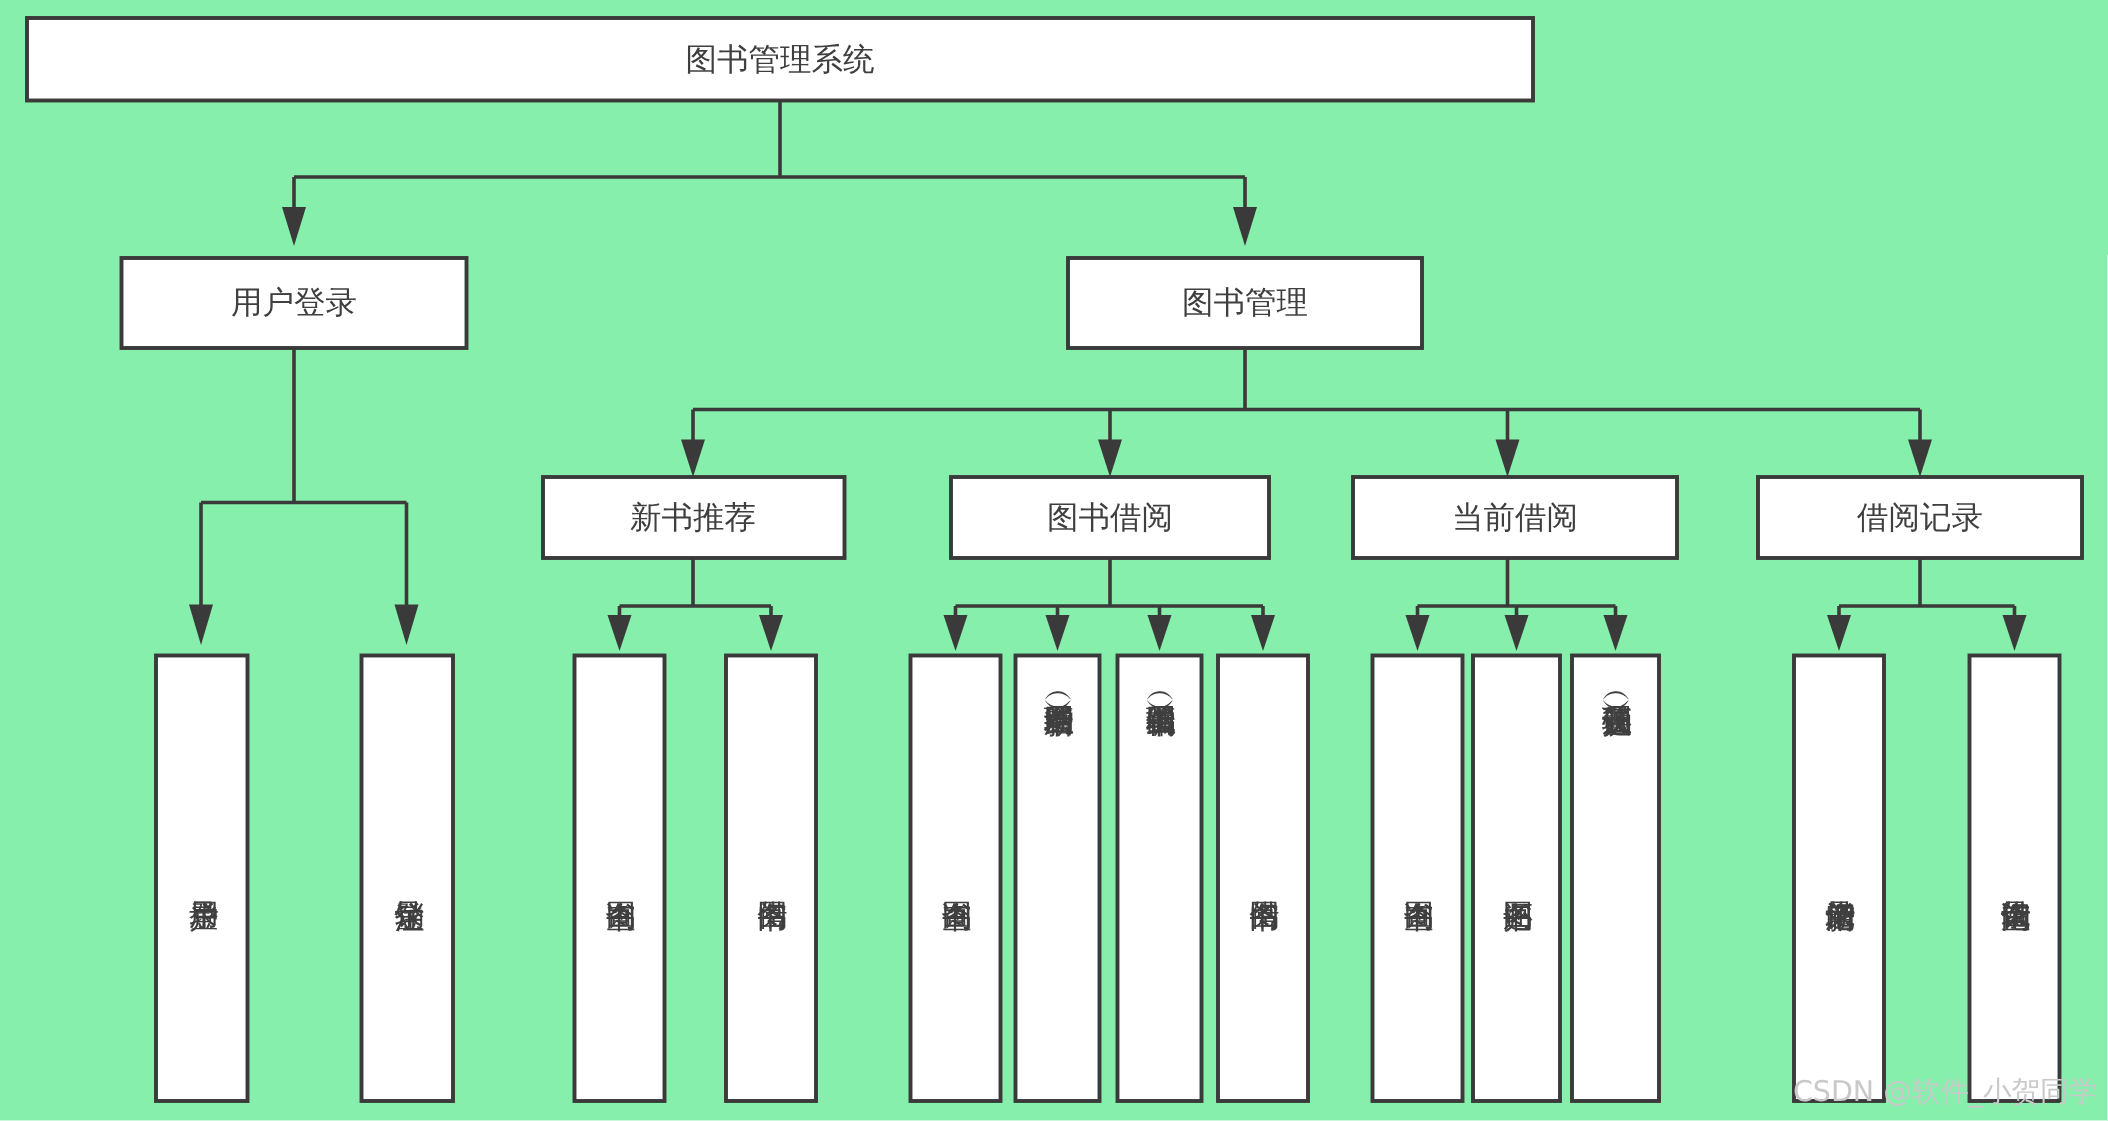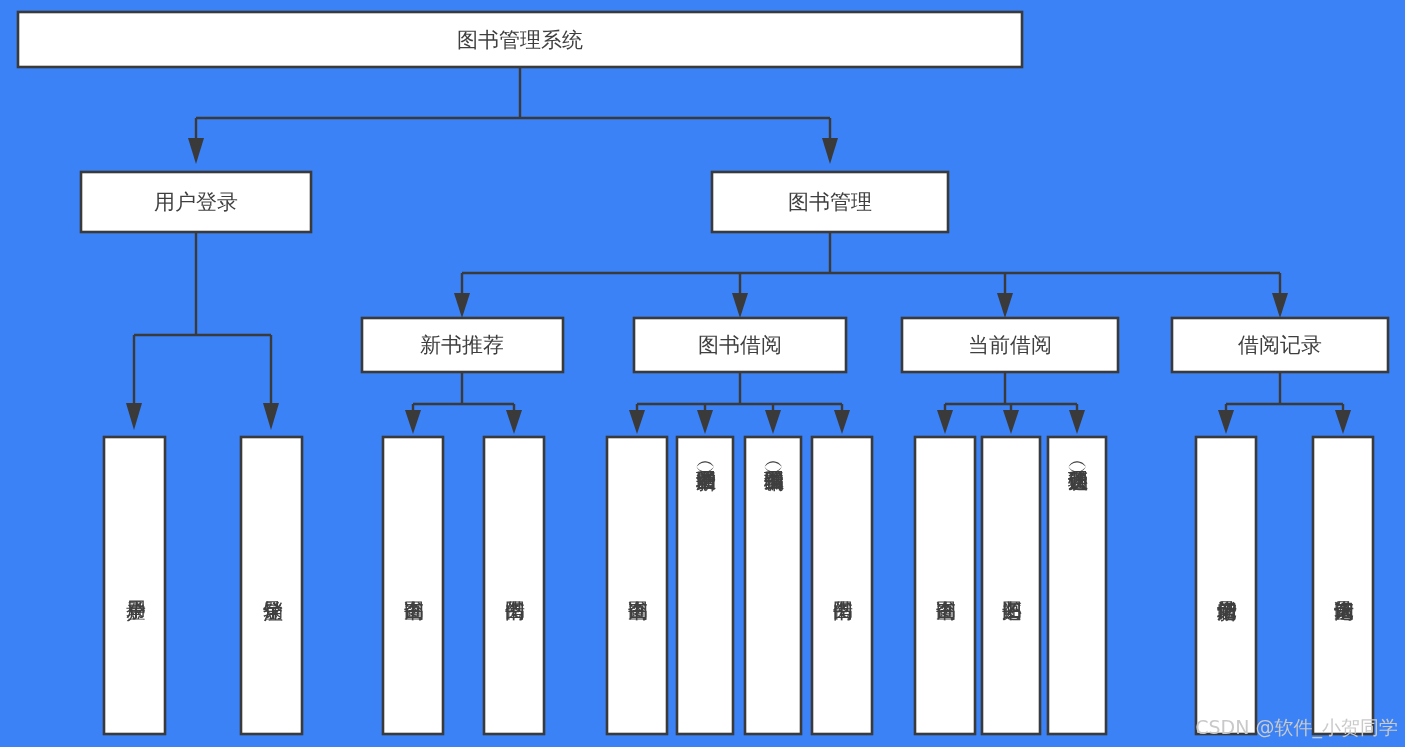--- a/index.html
+++ b/index.html
@@ -8,21 +8,21 @@
     padding: 0;
     background: #ffffff;
   }
   body {
     font-family: "DejaVu Sans", "Liberation Sans", sans-serif;
   }
   #diagram-root {
     position: relative;
     width: 1405px;
     height: 747px;
-    background: #3b82f6;
+    background: #86efac;
     overflow: hidden;
   }
   svg#tree-svg {
     position: absolute;
     left: 0;
     top: 0;
     width: 1405px;
     height: 747px;
     display: block;
   }

